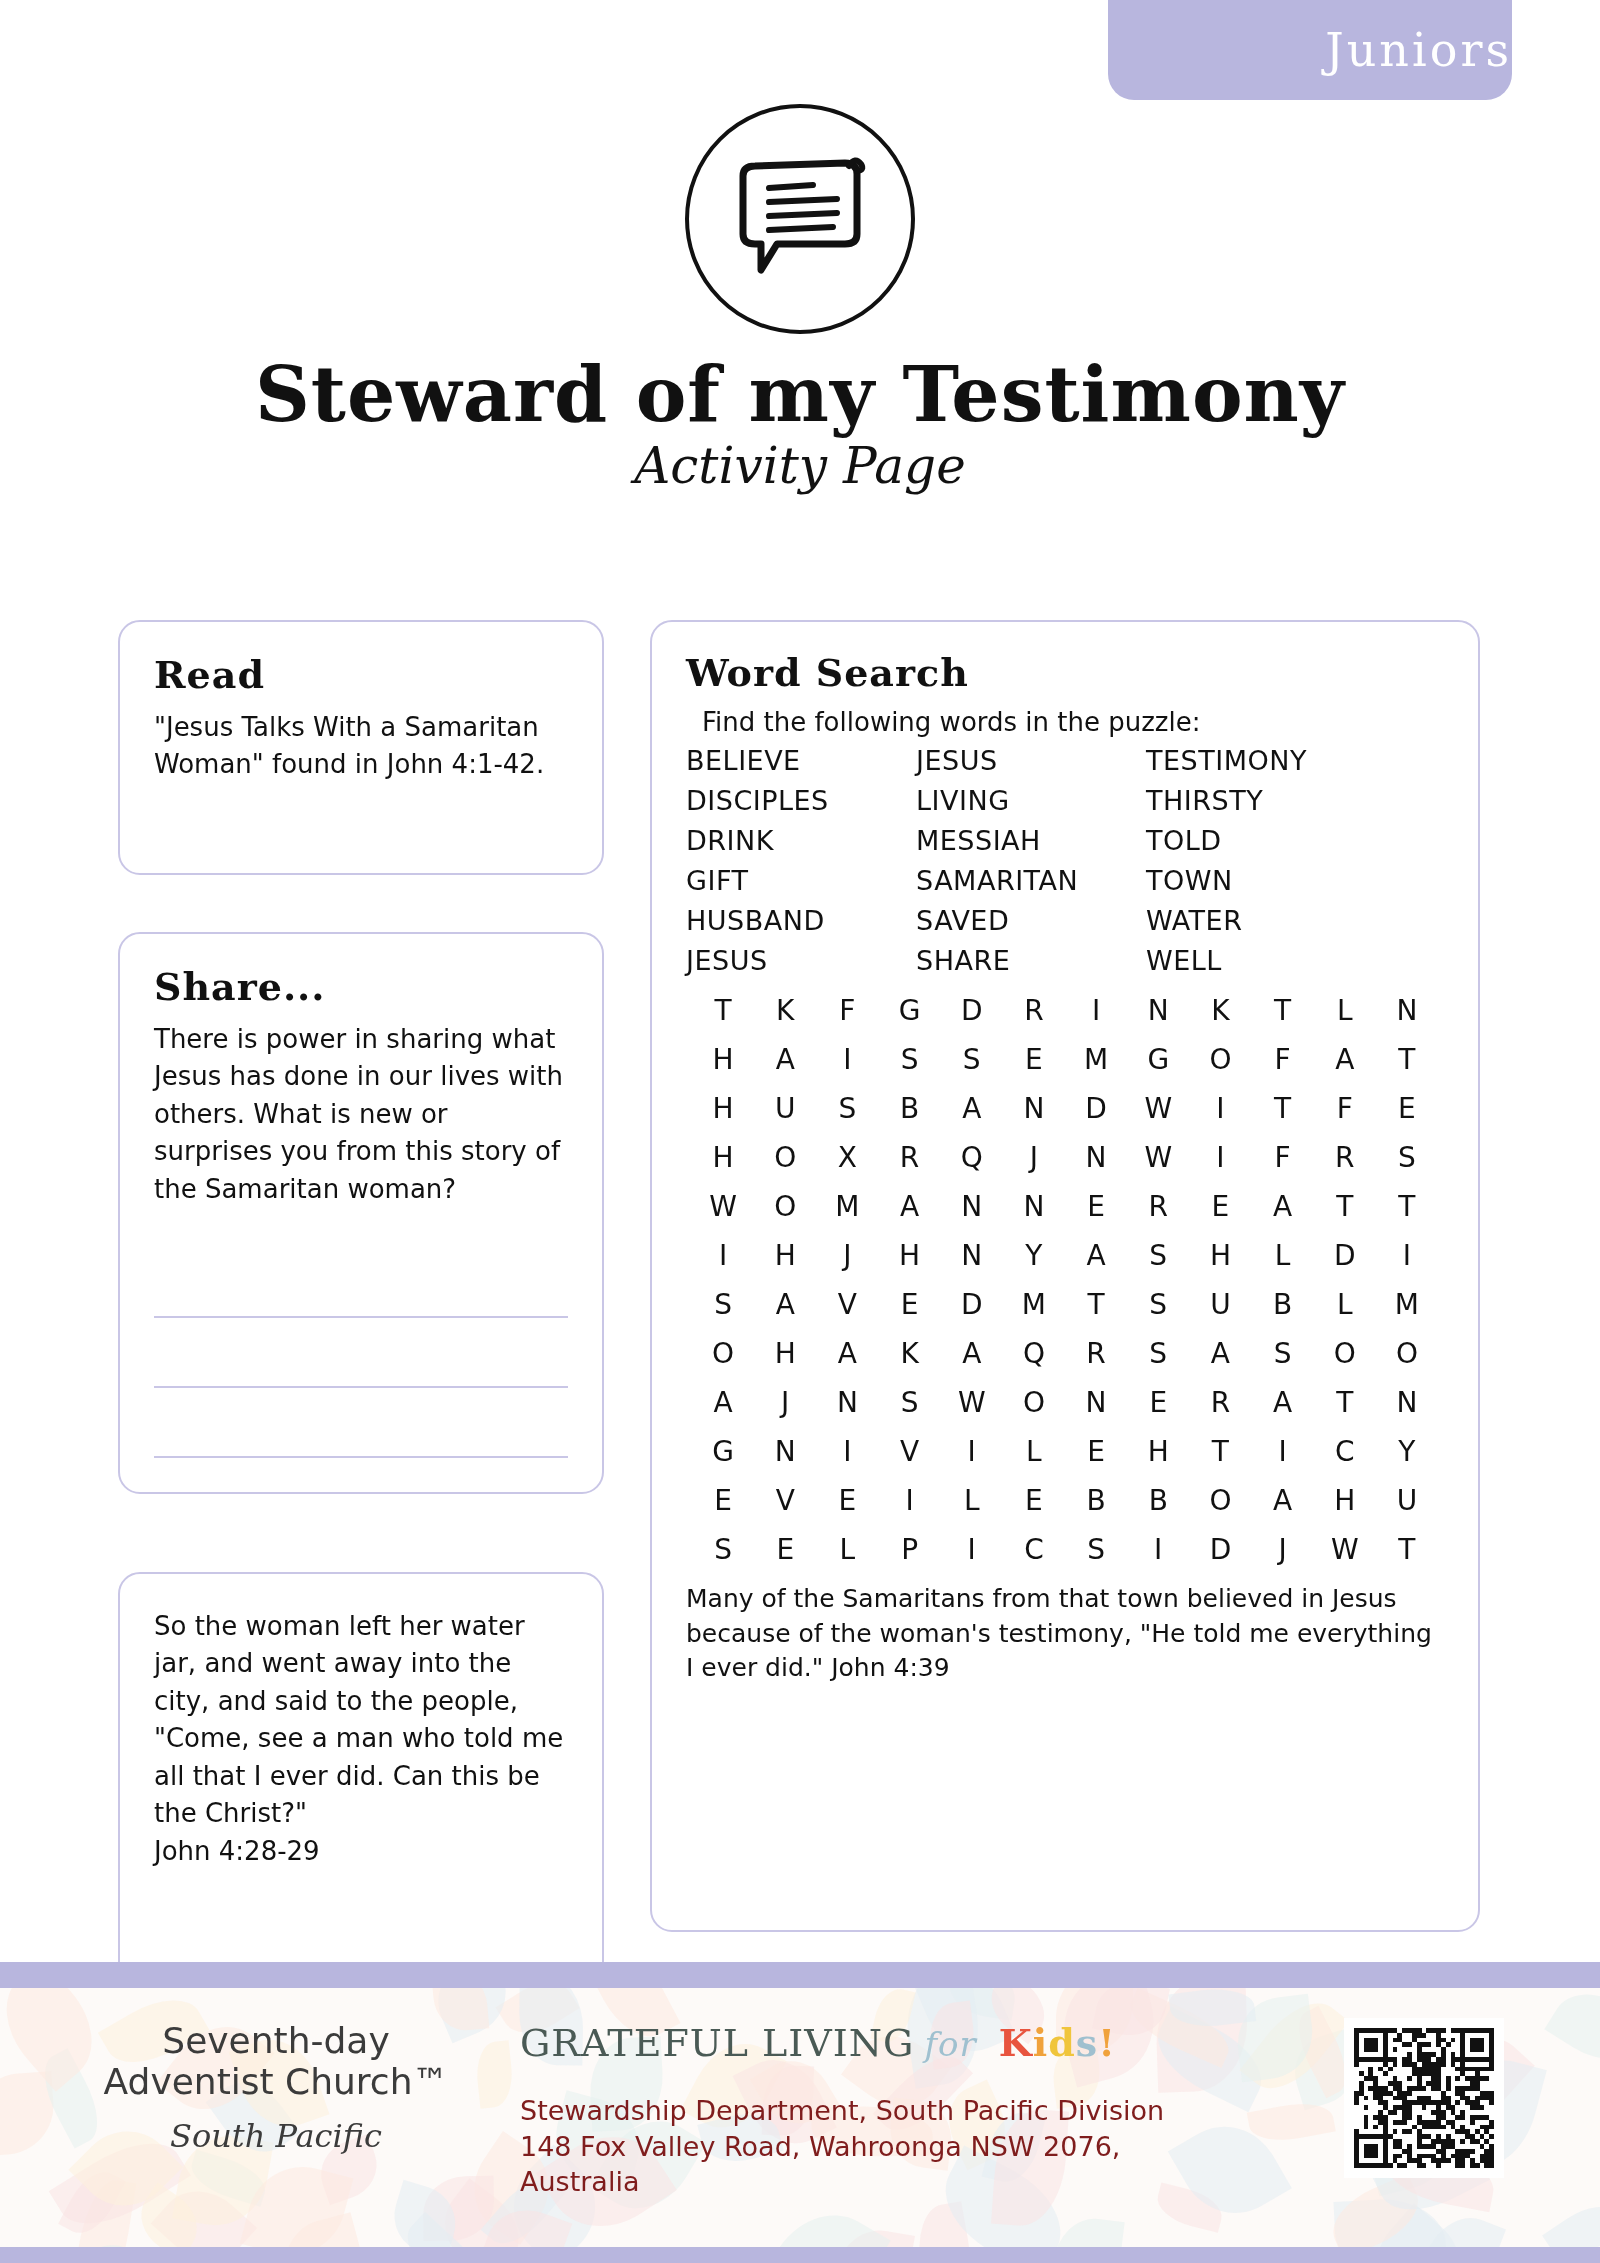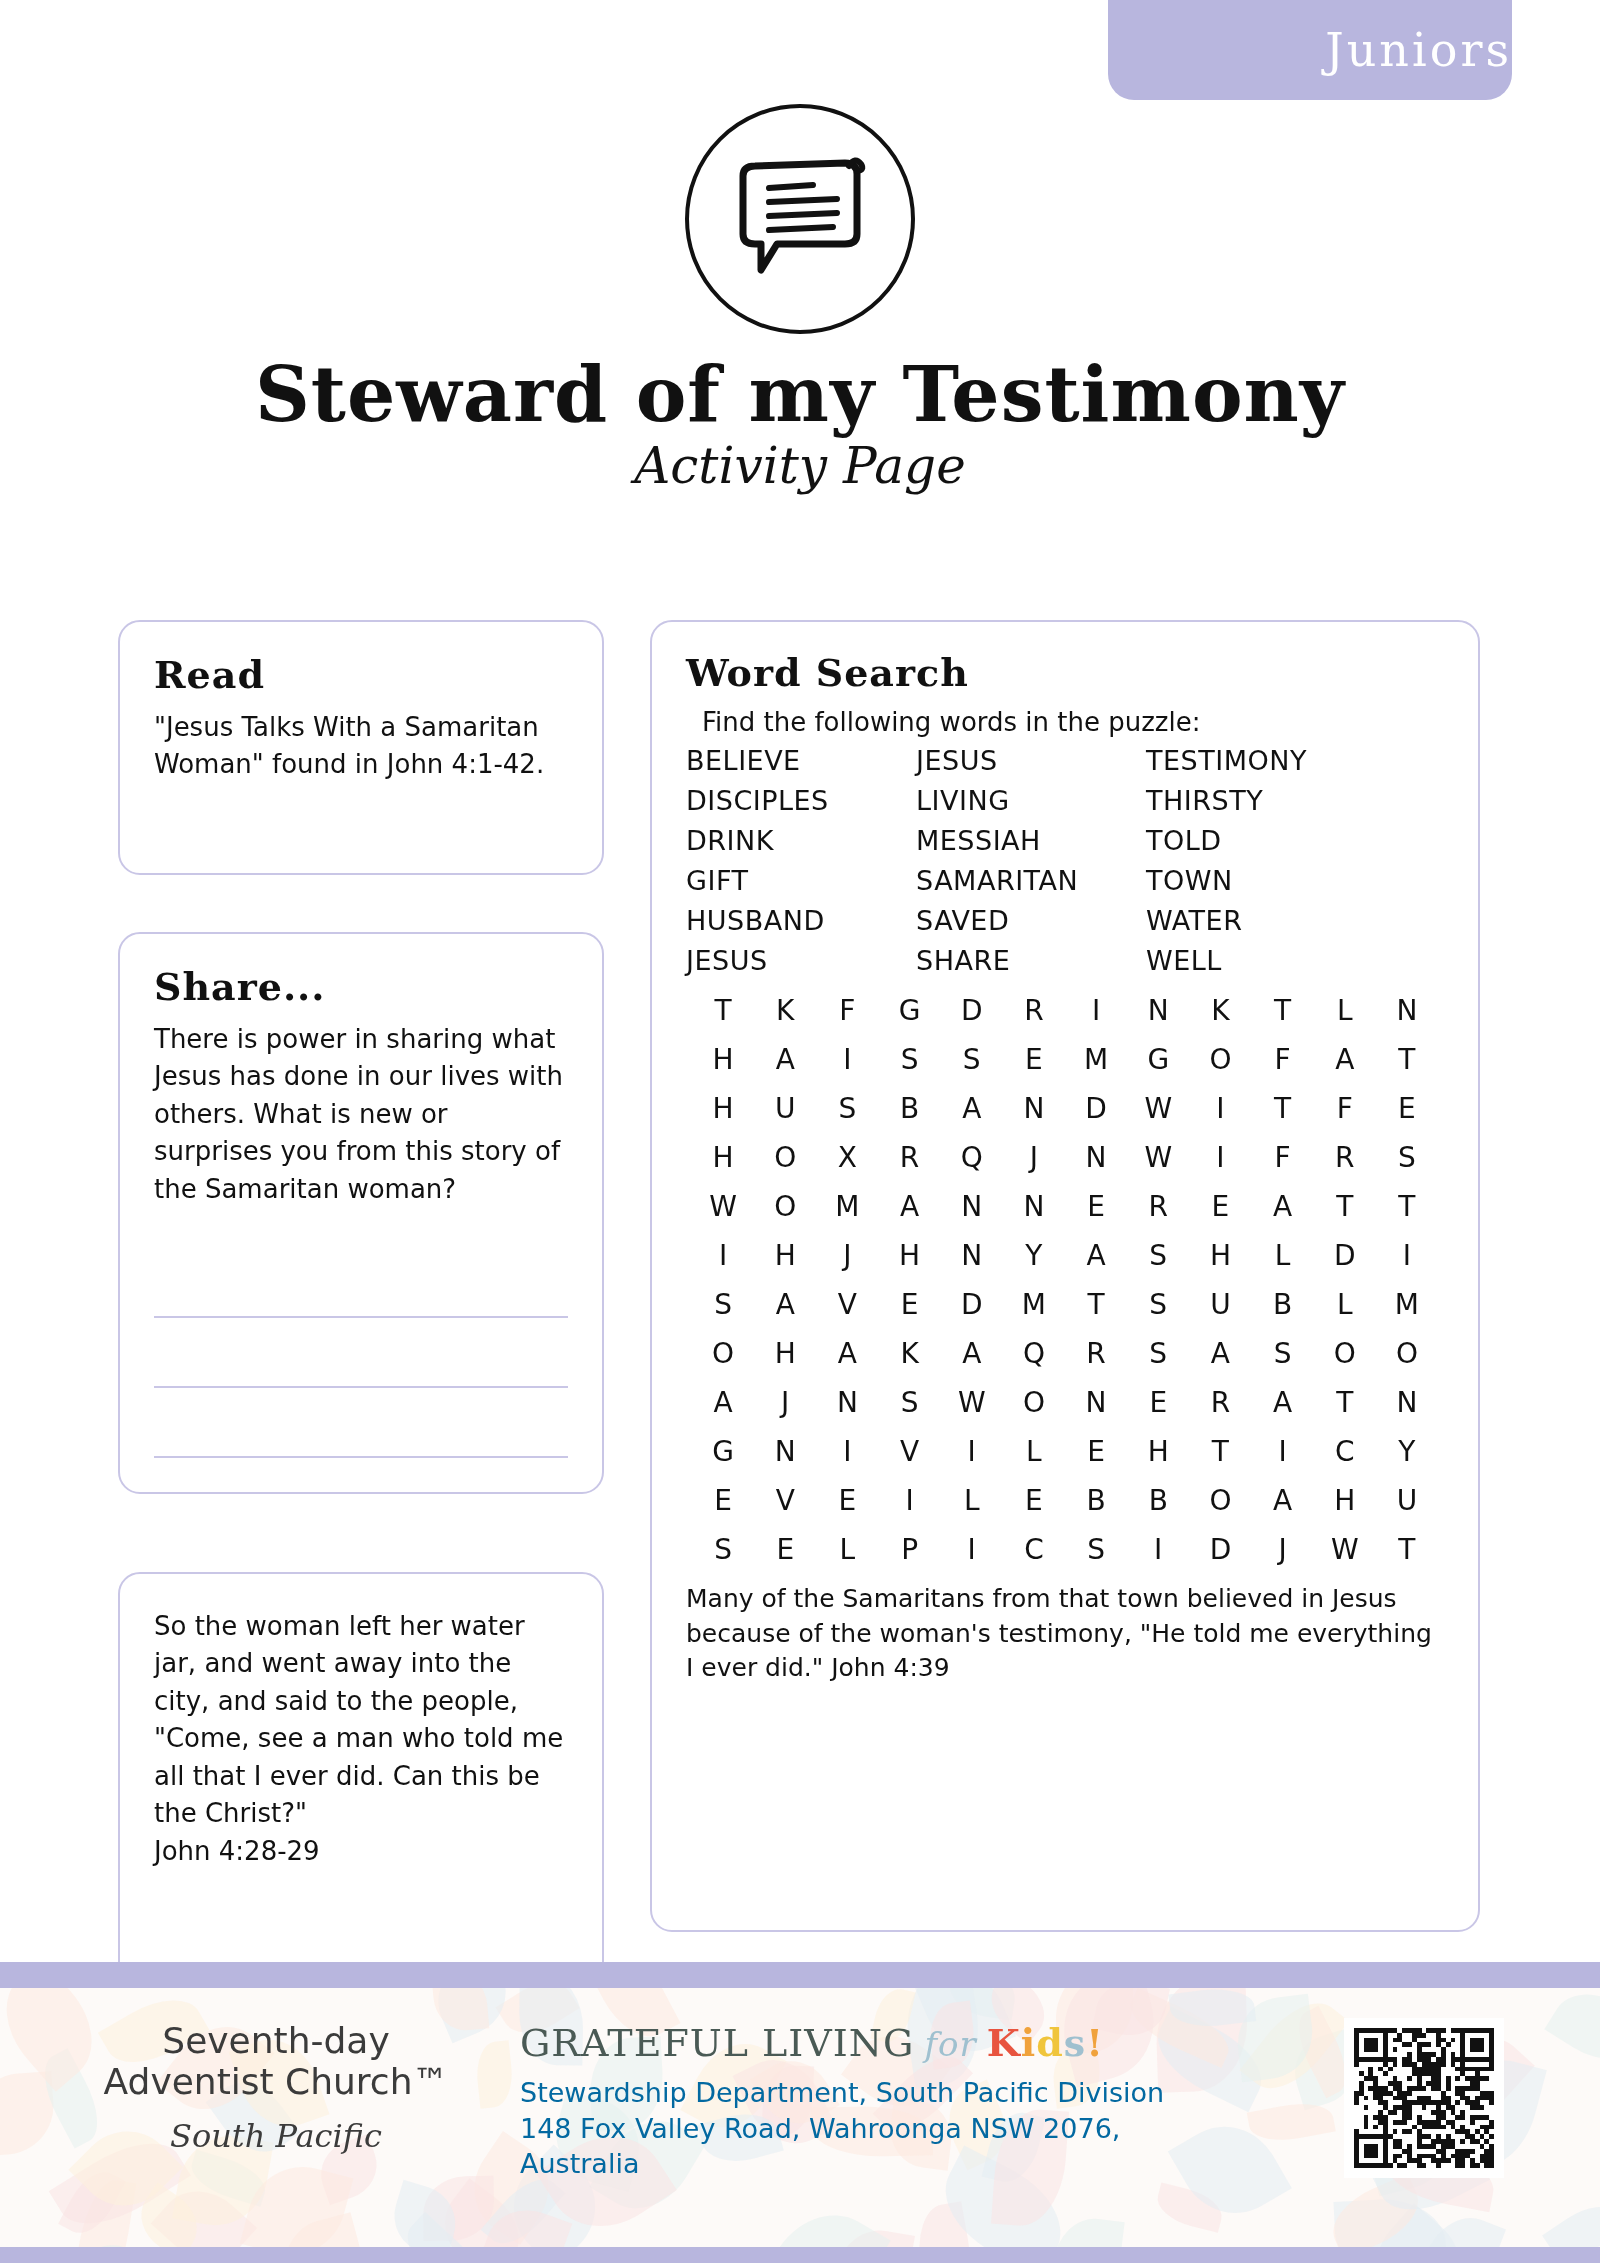--- a/index.html
+++ b/index.html
@@ -134,25 +134,25 @@
   }
   .gl-block{ position:absolute; left:520px; top:32px; width:720px; }
   .gl-title{
     font-family:"DejaVu Serif", serif;
     font-size:38px; color:#4a5a55; letter-spacing:1px;
     display:flex; align-items:baseline; gap:10px;
   }
   .gl-for{ font-family:"DejaVu Serif", serif; font-style:italic; font-size:34px; color:#9fc0cf; }
   .gl-k{ color:#e8543f; } .gl-i{ color:#f0a23c; } .gl-d{ color:#f0c53c; }
   .gl-s{ color:#9fc0cf; } .gl-bang{ color:#f0a23c; }
-  .gl-kids{ font-family:"DejaVu Serif", serif; font-weight:bold; font-size:38px; }
+  .gl-kids{ font-family:"DejaVu Serif", serif; font-weight:bold; font-size:38px;margin-left:12px; }
   .gl-addr{
-    margin-top:10px;
+    margin-top:28px;
     font-family:"DejaVu Sans", sans-serif;
-    font-size:27px; color:#0369a1; line-height:1.32; white-space:pre-line;
+    font-size:27px; color:#7f1d1d; line-height:1.32; white-space:pre-line;
   }
   .qr-panel{
     position:absolute; right:96px; top:30px;
     width:160px; height:160px; background:#ffffff;
     display:flex; align-items:center; justify-content:center;
   }
 </style>
 </head>
 <body>
 

